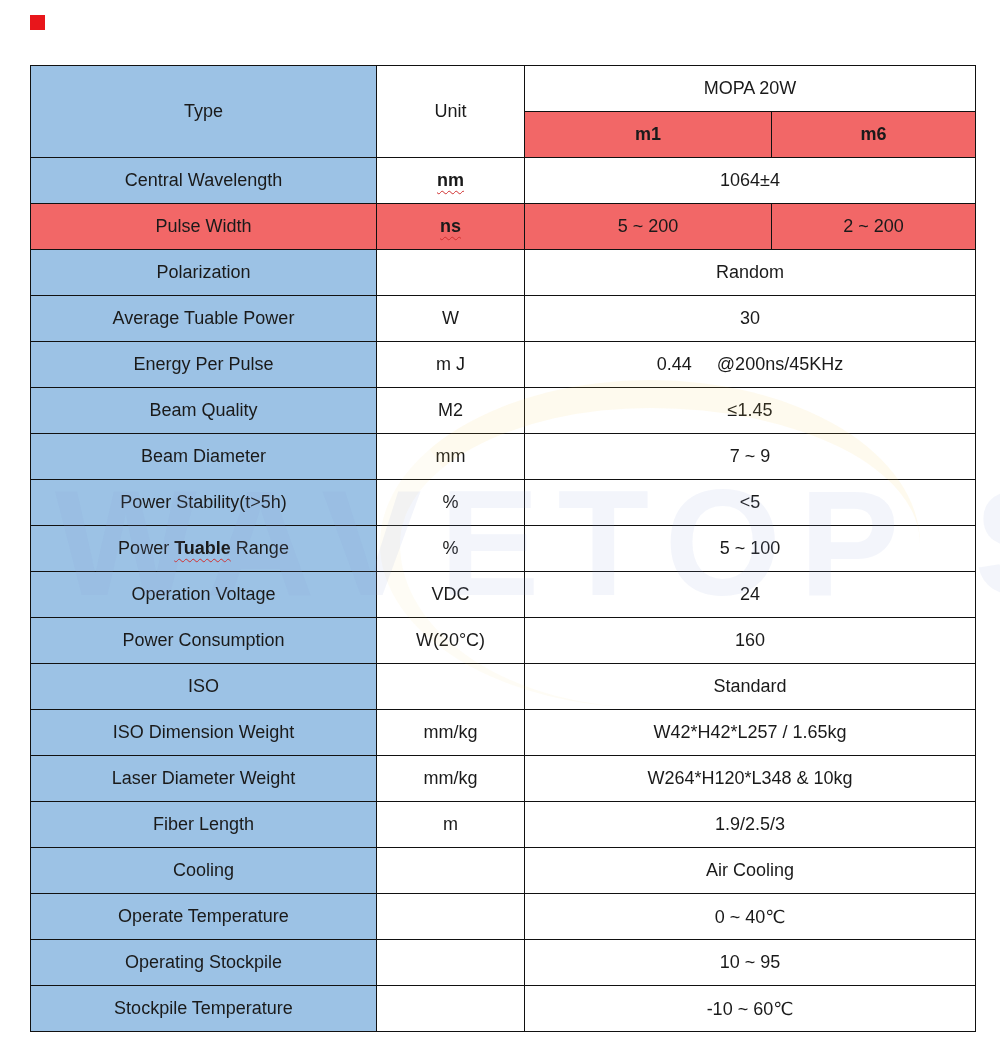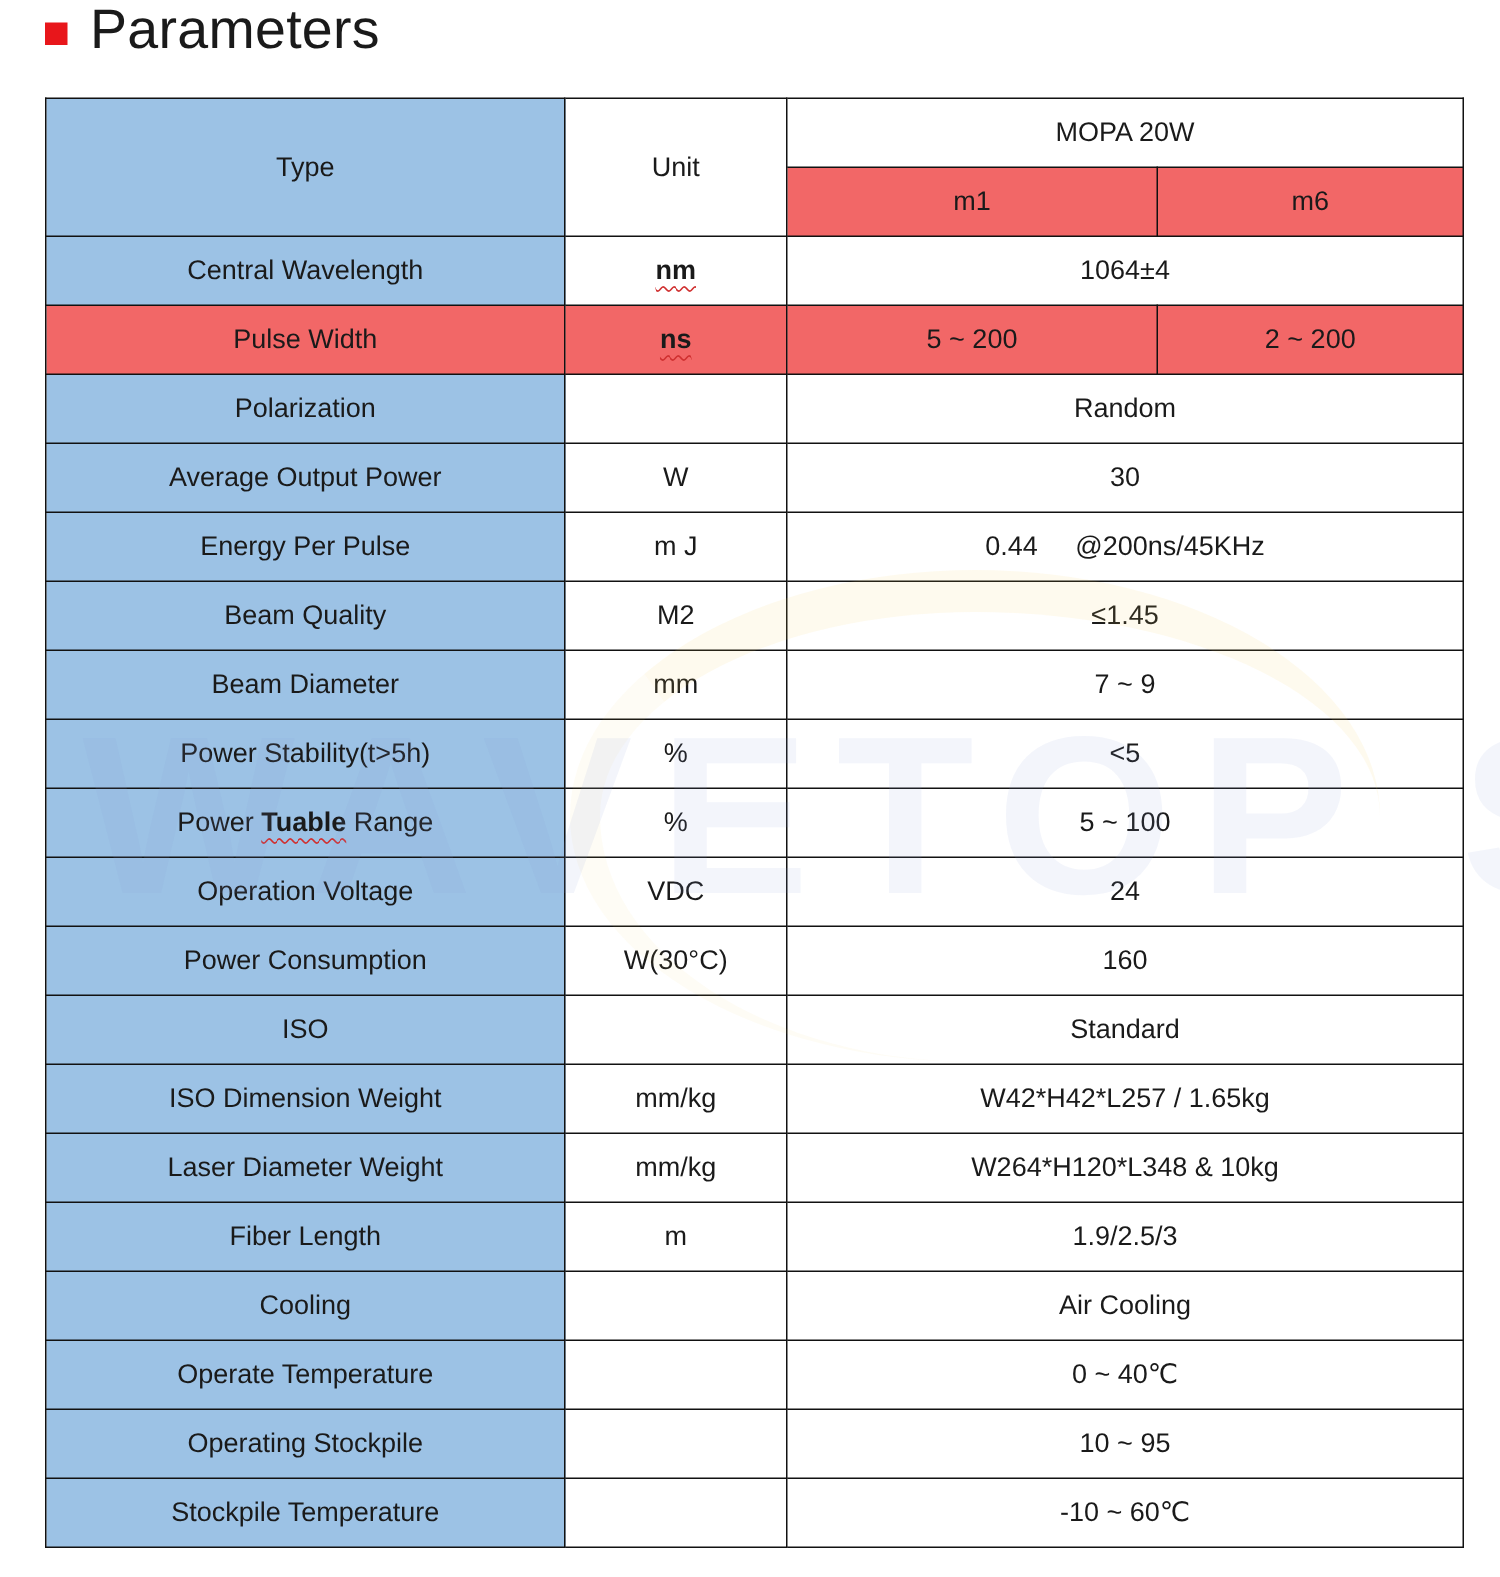--- a/index.html
+++ b/index.html
@@ -14,37 +14,36 @@
   table.spec td { border: 1.5px solid #111; text-align: center; vertical-align: middle;
                   padding: 0; height: 45px; color: #1a1a1a; }
   col.c-type { width: 346px; }
   col.c-unit { width: 148px; }
   col.c-v1 { width: 247px; }
   col.c-v2 { width: 204px; }
   td.blue { background: #9cc2e5; margin-top: 32px; }
   td.red { background: #f26767; }
   td.white { background: transparent; }
   tr.hdr1 td { height: 45px; text-align: center; }
-  tr.hdr2 td { height: 45px; }
+  tr.hdr2 td { height: 45px; font-weight: bold; }
   .squiggle { text-decoration: underline wavy #d03030; text-decoration-thickness: 1px; text-underline-offset: 4px; font-weight: bold; }
 
   .watermark { position: absolute; left: 55px; top: 478px; width: 900px; height: 130px;
                font-family: "Liberation Sans", sans-serif; font-weight: bold; font-size: 150px;
                line-height: 130px; letter-spacing: 18px; color: rgba(140,160,220,0.10);
                transform: scaleY(1.0); pointer-events: none; white-space: nowrap; z-index: 2; }
   .wm-arc { position: absolute; left: 380px; top: 380px; width: 520px; height: 300px;
             border-radius: 50%; border-top: 28px solid rgba(245,200,90,0.10);
             border-left: 20px solid rgba(245,200,90,0.06); pointer-events: none; z-index: 2; }
 </style>
 </head>
 <body>
 
 <div class="title-wrap">
   <div class="title-square"></div>
-  <div class="title-text">Parameters</div>
 </div>
 
 <table class="spec">
   <colgroup>
     <col class="c-type">
       <col class="c-unit">
       <col class="c-v1">
       <col class="c-v2">
   </colgroup>
   <tbody>
@@ -68,21 +67,21 @@
       <td class="red"><span class="squiggle">ns</span></td>
       <td class="red">5 ~ 200</td>
       <td class="red">2 ~ 200</td>
     </tr>
     <tr>
       <td class="blue">Polarization</td>
       <td class="white"></td>
       <td class="white" colspan="2">Random</td>
     </tr>
     <tr>
-      <td class="blue">Average Output Power</td>
+      <td class="blue">Average Tuable Power</td>
       <td class="white">W</td>
       <td class="white" colspan="2">30</td>
     </tr>
     <tr>
       <td class="blue">Energy Per Pulse</td>
       <td class="white">m J</td>
       <td class="white" colspan="2" style="white-space:pre">0.44     @200ns/45KHz</td>
     </tr>
     <tr>
       <td class="blue">Beam Quality</td>
@@ -106,21 +105,21 @@
       <td class="white">%</td>
       <td class="white" colspan="2">5 ~ 100</td>
     </tr>
     <tr>
       <td class="blue">Operation Voltage</td>
       <td class="white">VDC</td>
       <td class="white" colspan="2">24</td>
     </tr>
     <tr>
       <td class="blue">Power Consumption</td>
-      <td class="white">W(30°C)</td>
+      <td class="white">W(20°C)</td>
       <td class="white" colspan="2">160</td>
     </tr>
     <tr>
       <td class="blue">ISO</td>
       <td class="white"></td>
       <td class="white" colspan="2">Standard</td>
     </tr>
     <tr>
       <td class="blue">ISO Dimension Weight</td>
       <td class="white">mm/kg</td>

